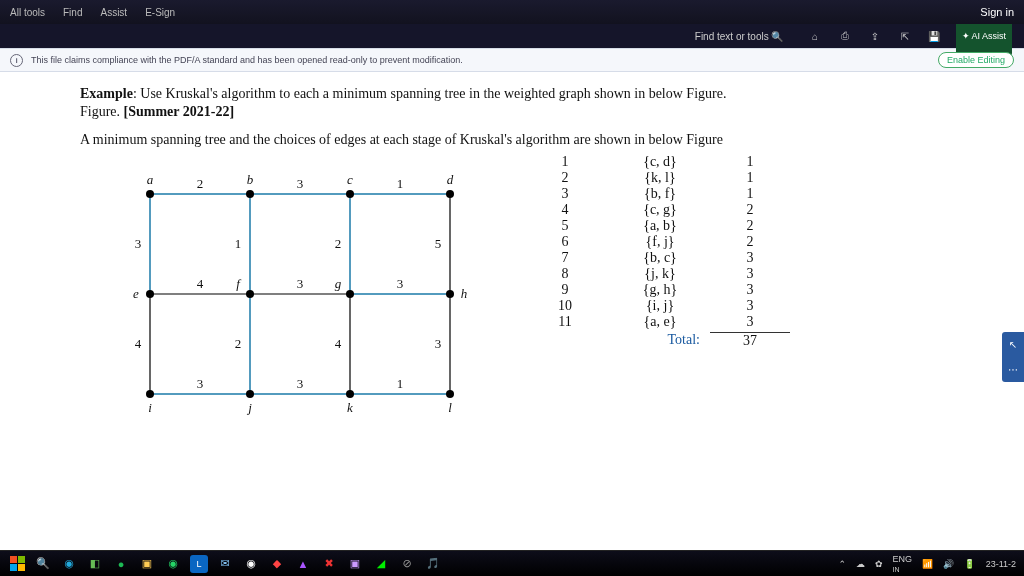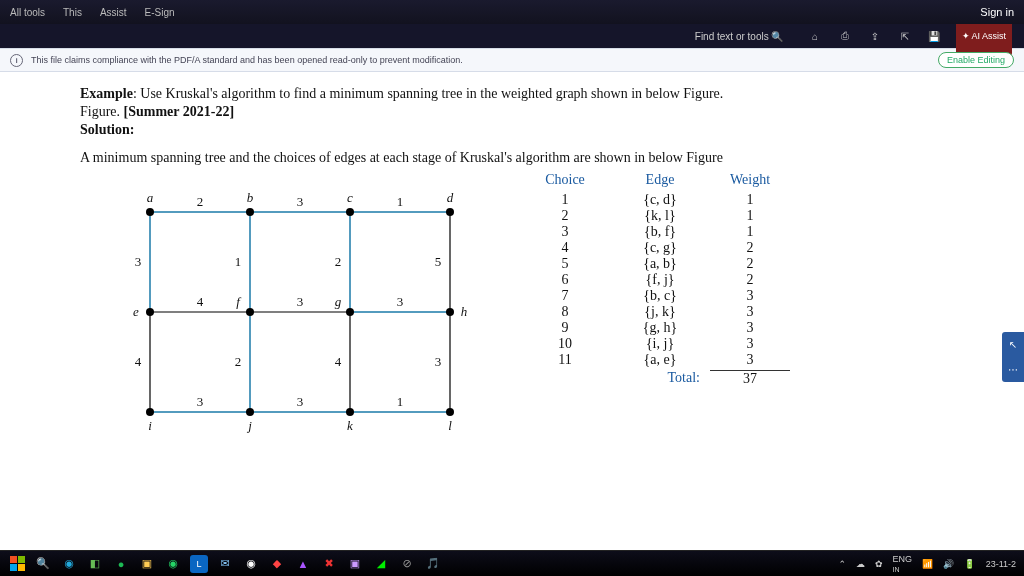--- a/index.html
+++ b/index.html
@@ -43,21 +43,21 @@
     color: #aaa;
     gap: 12px;
   }
   .find { color: #ccc; margin-right: 10px; padding-left: 20px; }
   .iconbtn {
     width: 18px; height: 18px; border-radius: 3px;
     display: inline-flex; align-items: center; justify-content: center;
     color: #ccc; font-size: 10px;
   }
   .ai-btn {
-    background: #7f1d1d; color: #fff; padding: 18px 6px; border-radius: 6px; font-size: 9px;
+    background: #14532d; color: #fff; padding: 18px 6px; border-radius: 6px; font-size: 9px;
   }
   .notice {
     background: #f5f7fb;
     border-top: 1px solid #d6dce8;
     border-bottom: 1px solid #d6dce8;
     height: 24px;
     display: flex;
     align-items: center;
     padding: 0 10px;
     font-size: 9px;
@@ -163,21 +163,21 @@
   .win-icon div:nth-child(1){background:#f25022}
   .win-icon div:nth-child(2){background:#7fba00}
   .win-icon div:nth-child(3){background:#00a4ef}
   .win-icon div:nth-child(4){background:#ffb900}
 </style>
 </head>
 <body>
 
 <div class="topbar">
   <span>All tools</span>
-  <span>This</span>
+  <span>Find</span>
   <span>Assist</span>
   <span>E-Sign</span>
   <div class="right">
     <span class="signin">Sign in</span>
   </div>
 </div>
 
 <div class="subbar">
   <span class="find"><span>Find text or tools</span> <span>🔍</span></span>
   <span class="iconbtn">⌂</span>
@@ -190,26 +190,25 @@
 
 <div class="notice">
   <span class="info-icon">i</span>
   <span>This file claims compliance with the PDF/A standard and has been opened read-only to prevent modification.</span>
   <span class="spacer"></span>
   <span class="enable-btn">Enable Editing</span>
 </div>
 
 <div class="page">
   <div class="example-line">
-    <b>Example</b><span>: Use Kruskal's algorithm to find a minimum spanning tree in the weighted graph shown in below Figure.</span>
+    <b>Example</b><span>: Use Kruskal's algorithm to each a minimum spanning tree in the weighted graph shown in below Figure.</span>
   </div>
   <div class="example-line">
     Figure. <b>[Summer 2021-22]</b>
   </div>
-  <div class="sol-label"><span>Solution</span>:</div>
   <div class="sol-text">A minimum spanning tree and the choices of edges at each stage of Kruskal's algorithm are shown in below Figure</div>
 
   <div class="content-row">
     <div class="graph-box" id="graph">
       <svg class="graph-svg" id="gsvg" width="380" height="280">
           <line x1="40" y1="40" x2="140" y2="40" class="mst"></line>
           <line x1="140" y1="40" x2="240" y2="40" class="mst"></line>
           <line x1="240" y1="40" x2="340" y2="40" class="mst"></line>
           <line x1="40" y1="40" x2="40" y2="140" class="mst"></line>
           <line x1="140" y1="40" x2="140" y2="140" class="mst"></line>
@@ -263,25 +262,20 @@
         <div class="nlabel" style="left: 40px; top: 254px;">i</div>
         <div class="node" style="left: 140px; top: 240px;"></div>
         <div class="nlabel" style="left: 140px; top: 254px;">j</div>
         <div class="node" style="left: 240px; top: 240px;"></div>
         <div class="nlabel" style="left: 240px; top: 254px;">k</div>
         <div class="node" style="left: 340px; top: 240px;"></div>
         <div class="nlabel" style="left: 340px; top: 254px;">l</div>
       </div>
 
     <div class="table-box">
-      <div class="trow thead">
-        <div class="tc1">Choice</div>
-        <div class="tc2">Edge</div>
-        <div class="tc3">Weight</div>
-      </div>
       <div id="tbody">
           <div class="trow">
             <div class="tc1">1</div>
             <div class="tc2">{c, d}</div>
             <div class="tc3">1</div>
           </div>
           <div class="trow">
             <div class="tc1">2</div>
             <div class="tc2">{k, l}</div>
             <div class="tc3">1</div>

